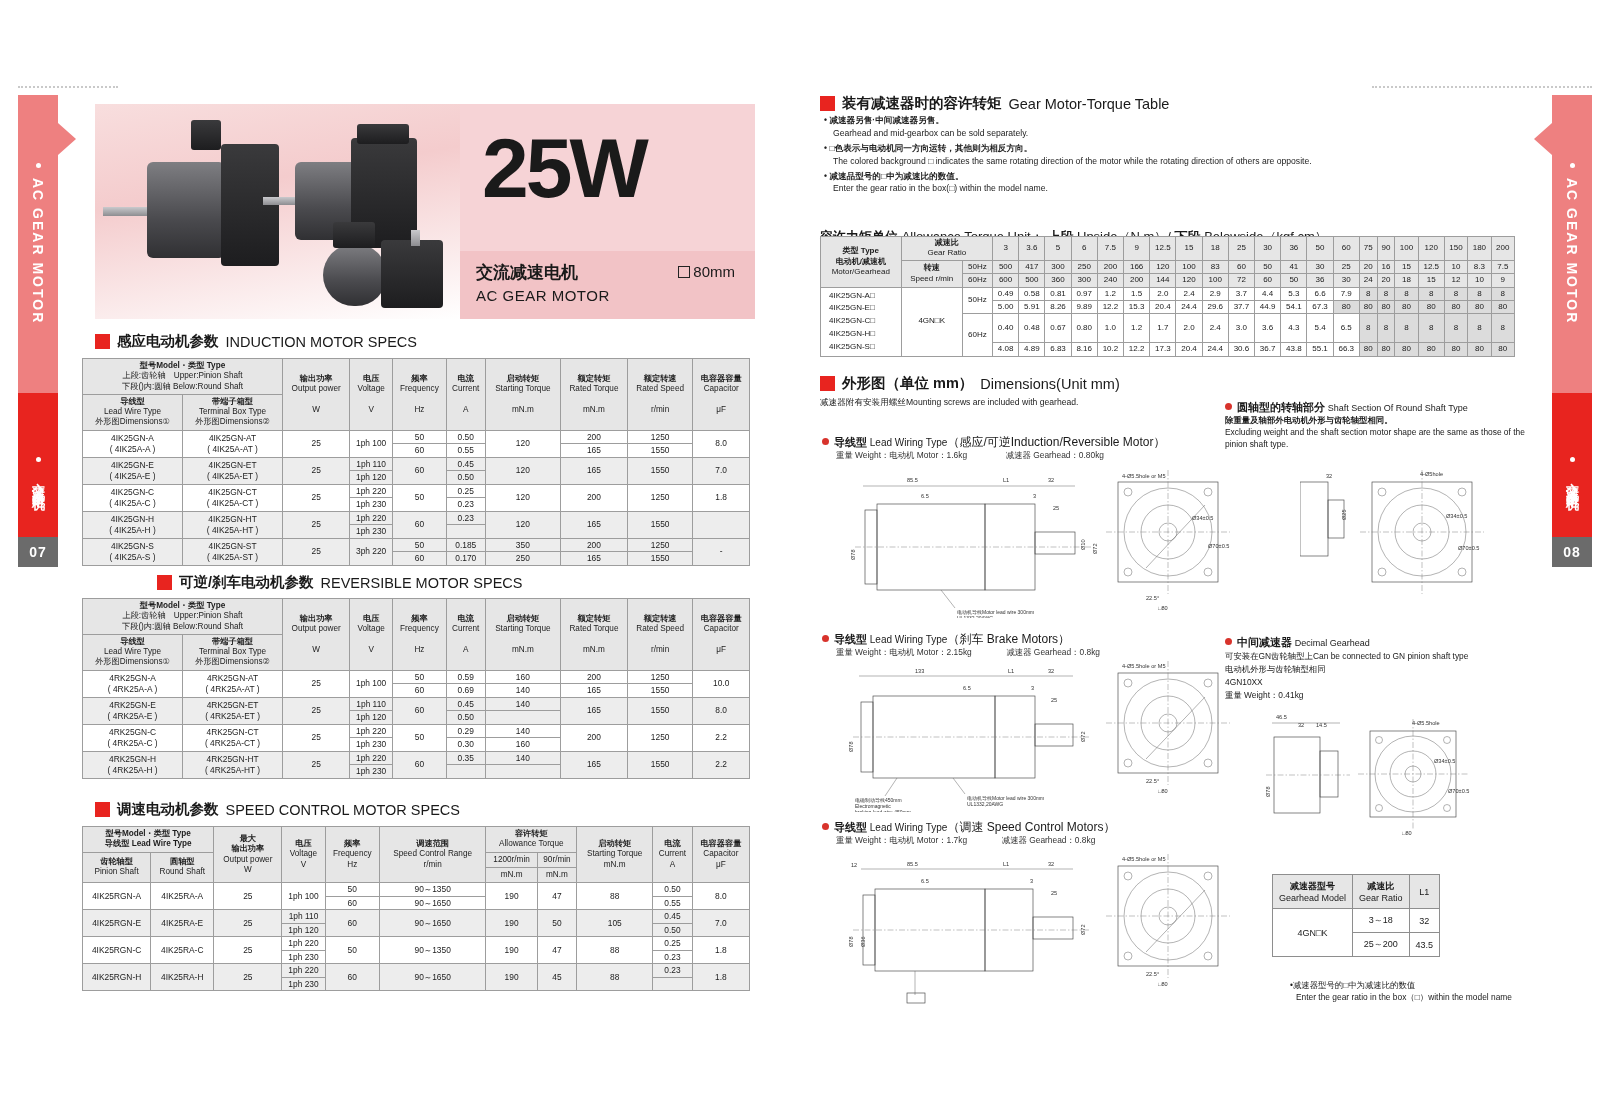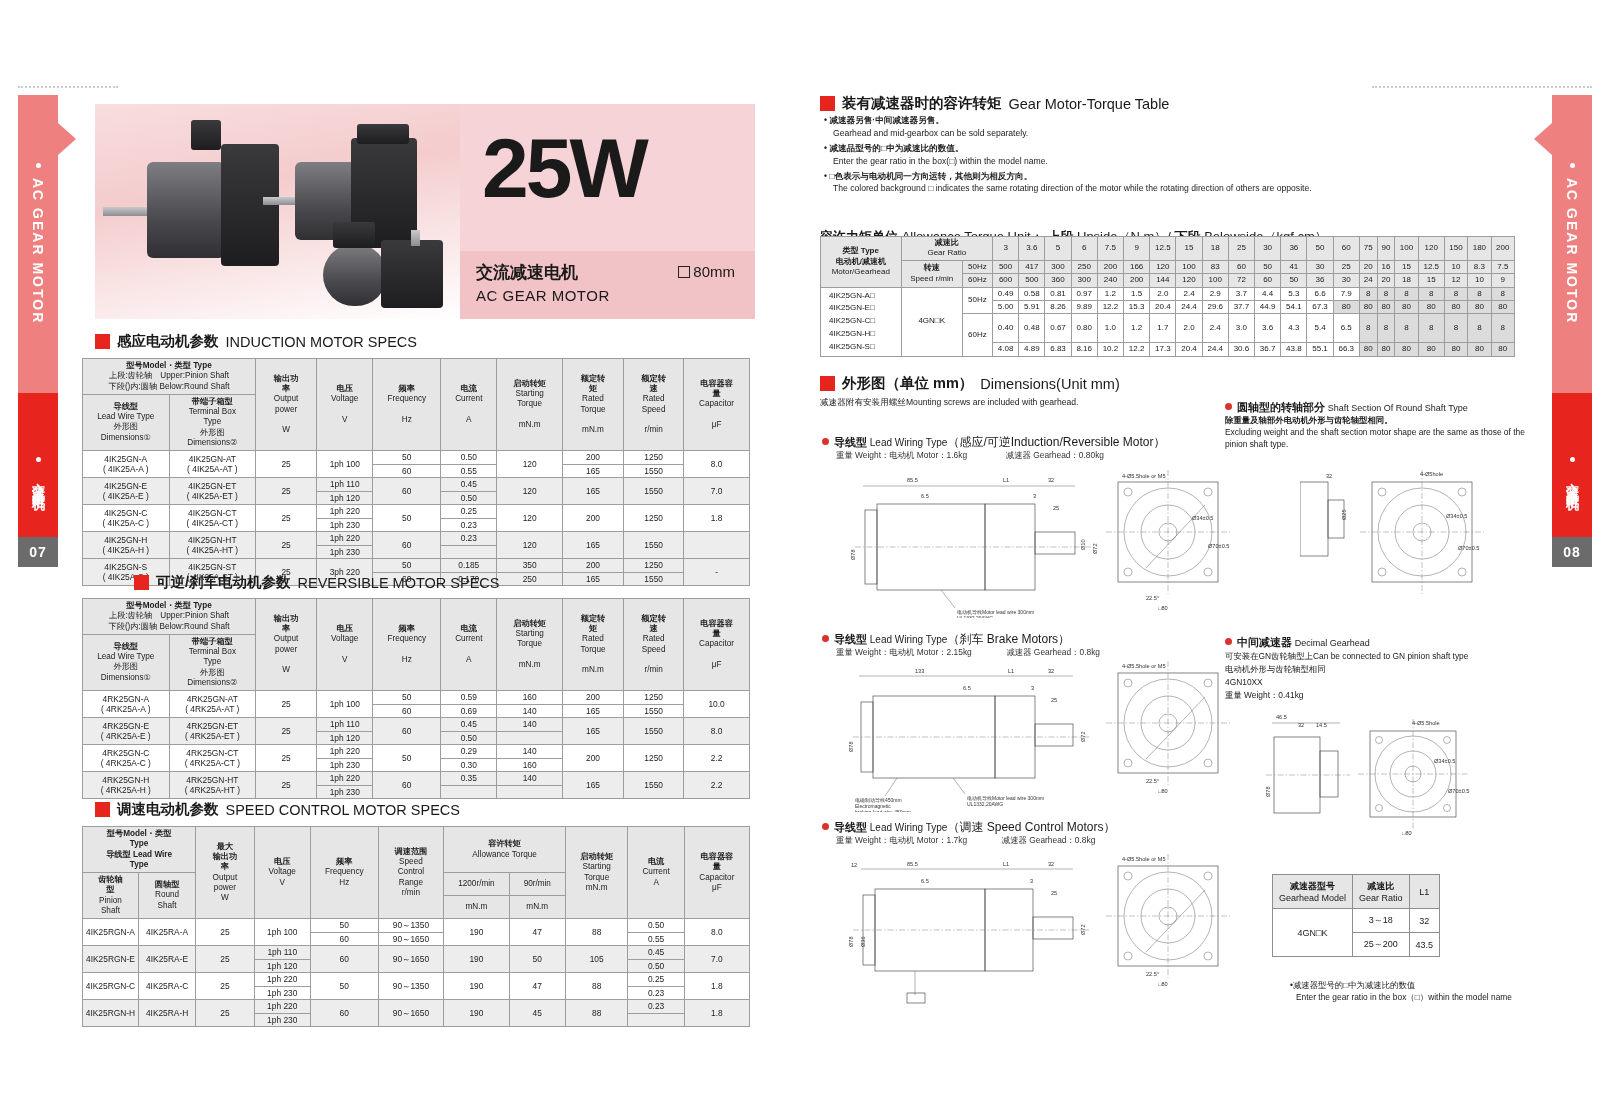--- a/index.html
+++ b/index.html
@@ -84,21 +84,21 @@
   .sec-h .sq { width:15px;height:15px;background:#e8241f; }
   .sec-h .cn { font-size:14.5px; font-weight:bold; }
   .sec-h .en { font-size:14.5px; }
 
   
   table.spec { position:absolute; border-collapse:collapse; font-size:8.4px; background:#fff; }
   table.spec th, table.spec td {
     border:0.8px solid #9d9d9d; text-align:center; vertical-align:middle; padding:1px 1px;
     line-height:1.25; font-weight:normal; color:#1c1c1c;
   }
-  table.spec thead th { background:#e6e6e6; font-size:8.2px; padding:2px 14px; }
+  table.spec thead th { background:#e6e6e6; font-size:8.2px; padding:2px 1px; }
   table.spec td.shade, table.spec tr.shade td { background:#ededed; }
   .chn { font-weight:bold; }
 
   
   table.torque { position:absolute; border-collapse:collapse; font-size:8px; }
   table.torque th, table.torque td {
     border:0.7px solid #9d9d9d; text-align:center; vertical-align:middle;
     padding:1px 2px; font-weight:normal; line-height:1.3;
   }
   table.torque th { background:#e6e6e6; }
@@ -388,21 +388,21 @@
         <tr class="shade">
           <td>60</td>
           <td>0.170</td>
           <td>250</td>
           <td>165</td>
           <td>1550</td>
         </tr>
       </tbody>
     </table>
 
-  <div class="sec-h" style="left:90px; top:573px;padding-left:44px;">
+  <div class="sec-h" style="left:113px; top:573px;padding-left:44px;">
     <span class="sq"></span>
     <span class="cn">可逆/刹车电动机参数</span>
     <span class="en">REVERSIBLE MOTOR SPECS</span>
   </div>
   <table class="spec" id="tbl-reversible" style="left:82px; top:598px; width:668px;">
       <thead>
         <tr>
           <th colspan="2">
             <div class="chn">型号Model・类型 Type</div>
             <div>上段:齿轮轴　Upper:Pinion Shaft</div>
@@ -716,26 +716,26 @@
     <span class="cn">装有减速器时的容许转矩</span>
     <span class="en">Gear Motor-Torque Table</span>
   </div>
 
   <div class="note" id="torque-notes" style="left:824px; top:114px; width:690px;">
       <div style="margin-bottom: 2px;">
         <div class="cn">• 减速器另售·中间减速器另售。</div>
         <div style="padding-left: 9px;">Gearhead and mid-gearbox can be sold separately.</div>
       </div>
       <div style="margin-bottom: 2px;">
+        <div class="cn">• □色表示与电动机同一方向运转，其他则为相反方向。</div>
+        <div style="padding-left: 9px;">The colored background □ indicates the same rotating direction of the motor while the rotating direction of others are opposite.</div>
+      </div>
+      <div style="margin-bottom: 2px;">
         <div class="cn">• 减速品型号的□中为减速比的数值。</div>
         <div style="padding-left: 9px;">Enter the gear ratio in the box(□) within the model name.</div>
-      </div>
-      <div style="margin-bottom: 2px;">
-        <div class="cn">• □色表示与电动机同一方向运转，其他则为相反方向。</div>
-        <div style="padding-left: 9px;">The colored background □ indicates the same rotating direction of the motor while the rotating direction of others are opposite.</div>
       </div>
     </div>
 
   <div class="unitline" style="left:820px; top:212px;margin-top:16px;">
     <b>容许力矩单位</b>
     <span>Allowance Torque Unit：</span>
     <b>上段</b>
     <span>Upside（N.m）/</span>
     <b>下段</b>
     <span>Belowside（kgf.cm）</span>

